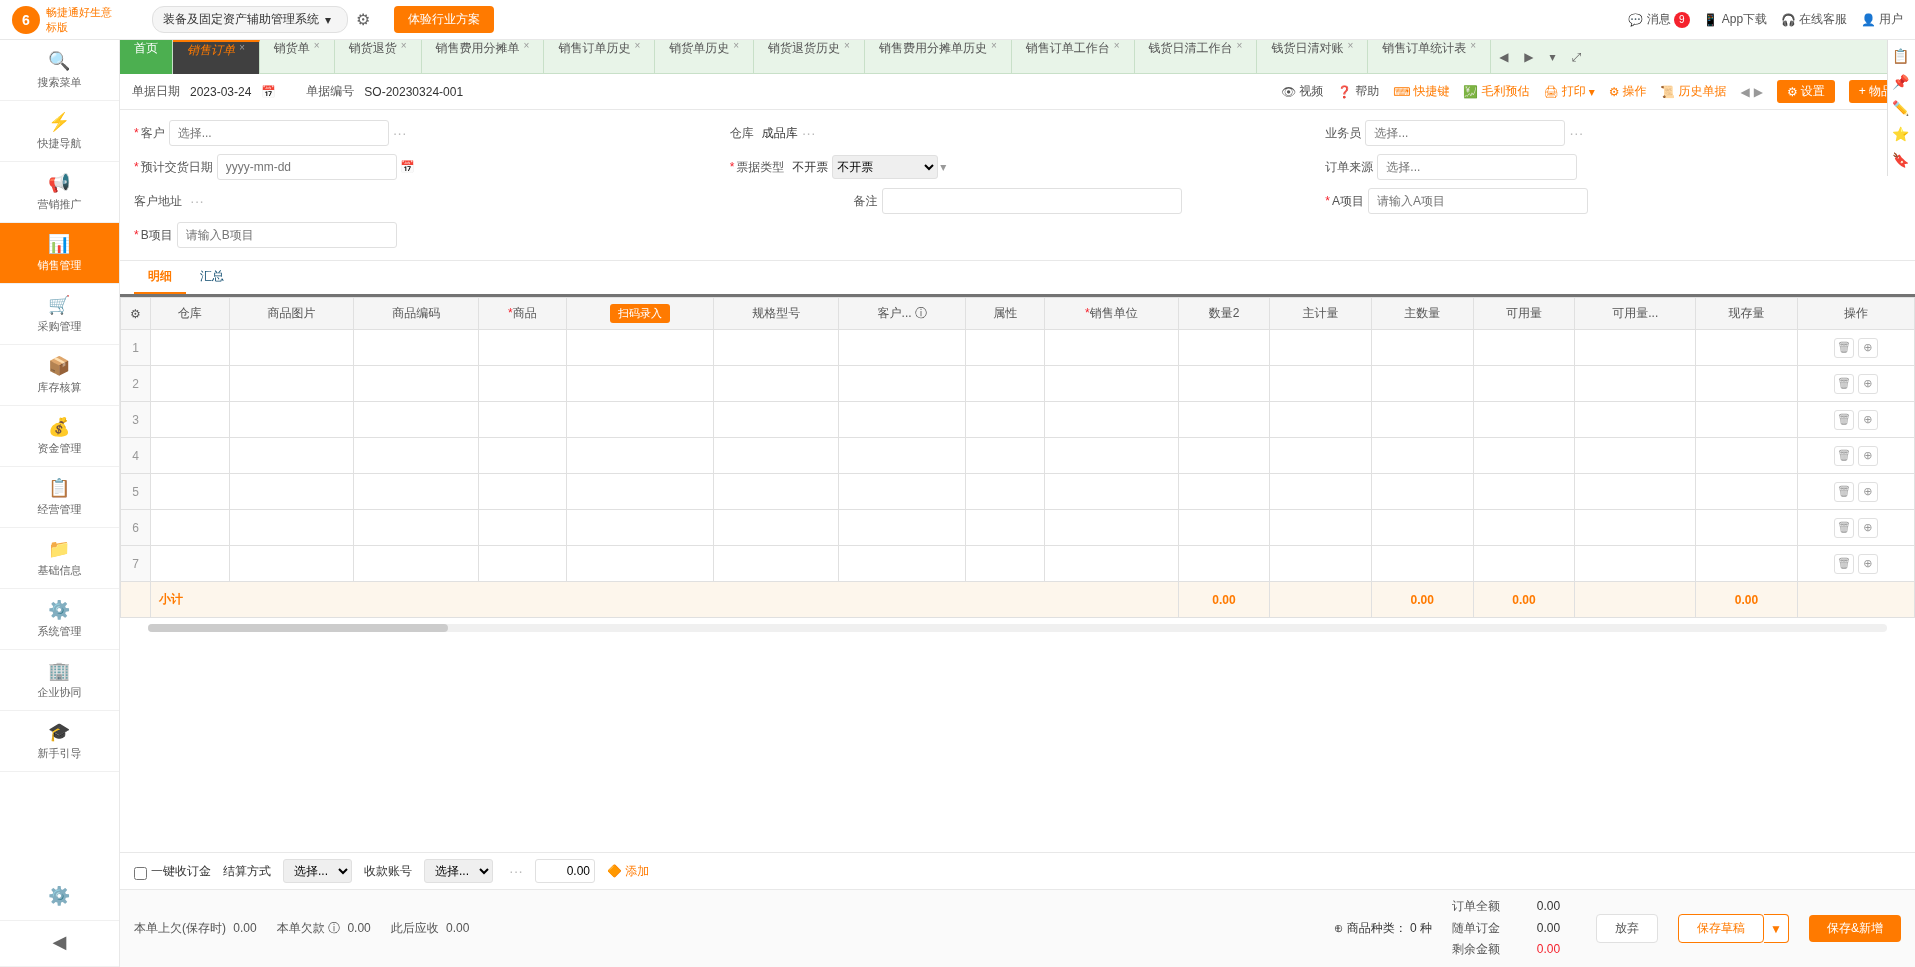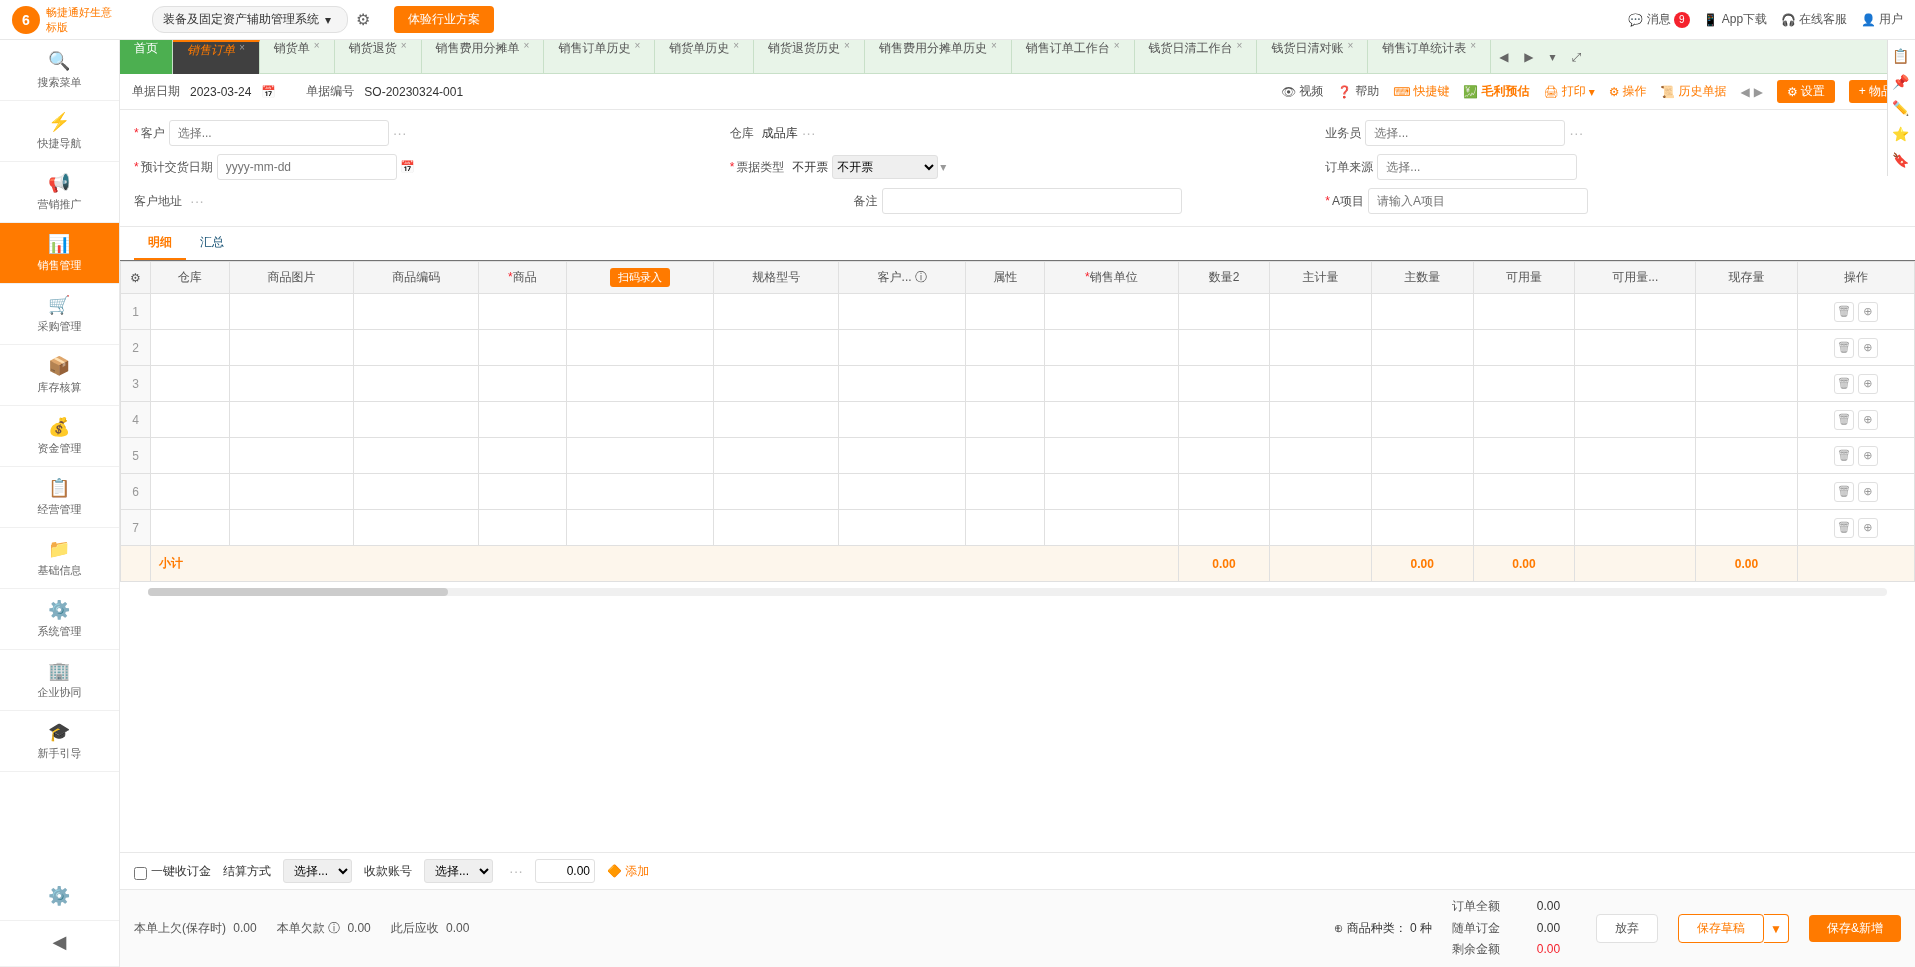--- a/index.html
+++ b/index.html
@@ -51,21 +51,21 @@
     
     .form-fields { padding: 10px 14px 4px; border-bottom: 1px solid #e8e8e8; }
     .field-row { display: flex; align-items: center; margin-bottom: 8px; gap: 0; }
     .field-group { display: flex; align-items: center; flex: 1; }
     .field-label { font-size: 12px; color: #555; white-space: nowrap; margin-right: 4px; min-width: fit-content; }
     .field-label.required::before { content: '*'; color: #f5222d; margin-right: 2px; }
     .field-input { border: 1px solid #e0e0e0; border-radius: 3px; padding: 3px 8px; font-size: 12px; color: #333; background: white; flex: 1; height: 26px; cursor: pointer; color: #bbb; }
     .dotted-link { color: #bbb; font-size: 14px; margin-left: 4px; cursor: pointer; }
     
     
-    .detail-tabs { display: flex; padding: 0 14px; border-bottom: 1px solid #737373; background: white; }
+    .detail-tabs { display: flex; padding: 0 14px; border-bottom: 3px solid #737373; background: white; }
     .detail-tab { padding: 7px 14px; font-size: 12px; cursor: pointer; color: #0c4a6e; border-bottom: 2px solid transparent; }
     .detail-tab.active { color: #ff7a00; border-bottom: 2px solid #ff7a00; font-weight: bold; }
 
     
     .table-container { flex: 1; overflow: auto; position: relative; }
     table { width: 100%; border-collapse: collapse; font-size: 12px; min-width: 1200px; }
     thead tr { background: #f5f5f5; }
     th { border: 1px solid #e0e0e0; padding: 6px 8px; text-align: center; font-weight: normal; color: #555; white-space: nowrap; position: sticky; top: 0; background: #f5f5f5; z-index: 10; }
     td { border: 1px solid #e0e0e0; padding: 6px 8px; text-align: center; color: #333; height: 36px; }
     td.row-num { background: #f9f9f9; color: #999; width: 30px; }
@@ -287,21 +287,21 @@
           <div class="toolbar-btn">
             <span>❓</span>
             <span>帮助</span>
           </div>
           <div class="toolbar-btn orange">
             <span>⌨</span>
             <span style="color:#ff7a00;">快捷键</span>
           </div>
           <div class="toolbar-btn orange">
             <span>💹</span>
-            <span style="color:#ff7a00;font-weight:bold;">毛利预估</span>
+            <span style="color:#ff7a00;">毛利预估</span>
           </div>
           <div class="toolbar-btn orange">
             <span>🖨</span>
             <span style="color:#ff7a00;">打印</span>
             <span style="color:#ff7a00;">▾</span>
           </div>
           <div class="toolbar-btn orange">
             <span>⚙</span>
             <span style="color:#ff7a00;">操作</span>
           </div>
@@ -374,20 +374,26 @@
           <div style="flex:1.2; display:flex; align-items:center; padding-left:20px;justify-content:center;">
             <span class="field-label">备注</span>
             <input type="text" class="field-input" style="max-width: 300px;">
           </div>
           <div style="flex:1.2; display:flex; align-items:center; padding-left:20px;">
             <span class="field-label required">A项目</span>
             <input type="text" class="field-input" placeholder="请输入A项目" style="max-width: 220px;">
           </div>
         </div>
 
+        <div class="field-row">
+          <div class="field-group" style="flex:1.2;">
+            <span class="field-label required">B项目</span>
+            <input type="text" class="field-input" placeholder="请输入B项目" style="max-width: 220px;">
+          </div>
+        </div>
       </div>
 
       <div class="detail-tabs">
         <div class="detail-tab active">
           <span>明细</span>
         </div>
         <div class="detail-tab">
           <span>汇总</span>
         </div>
       </div>

